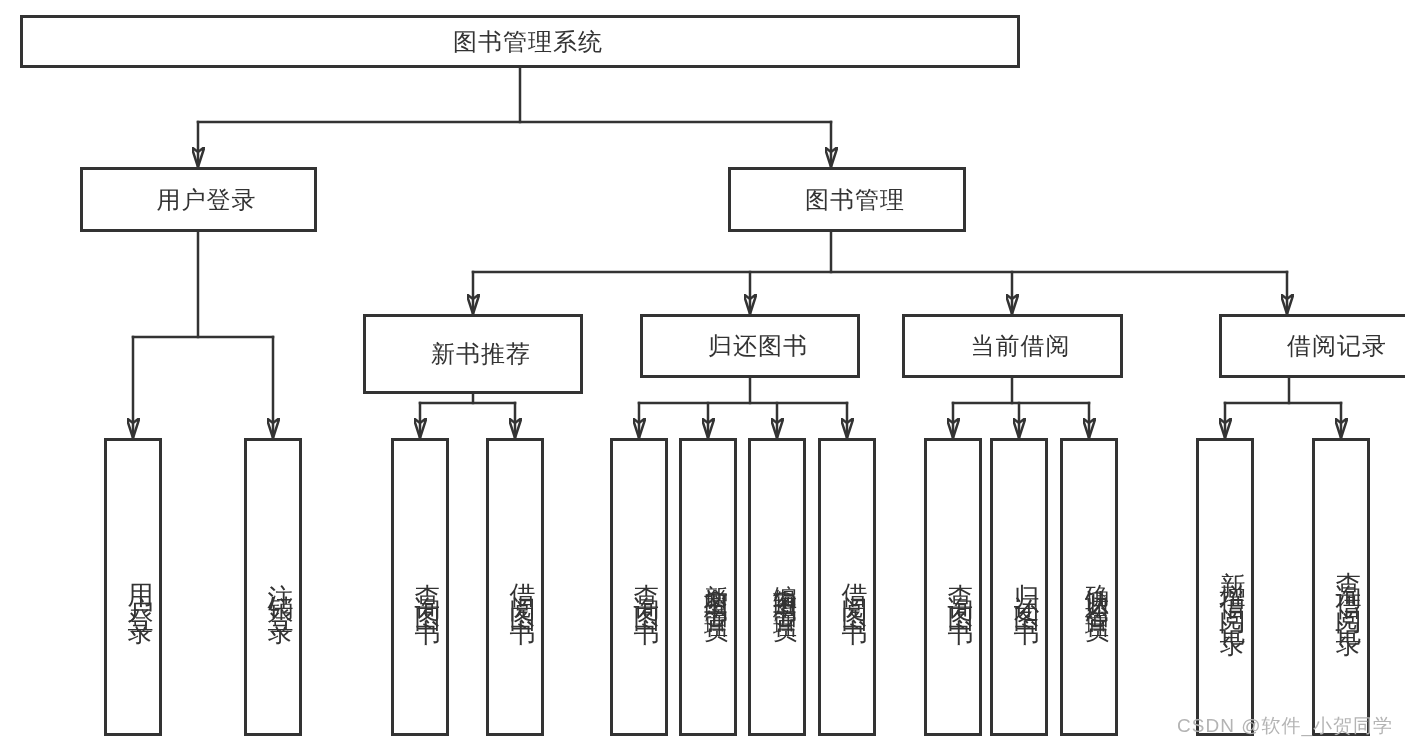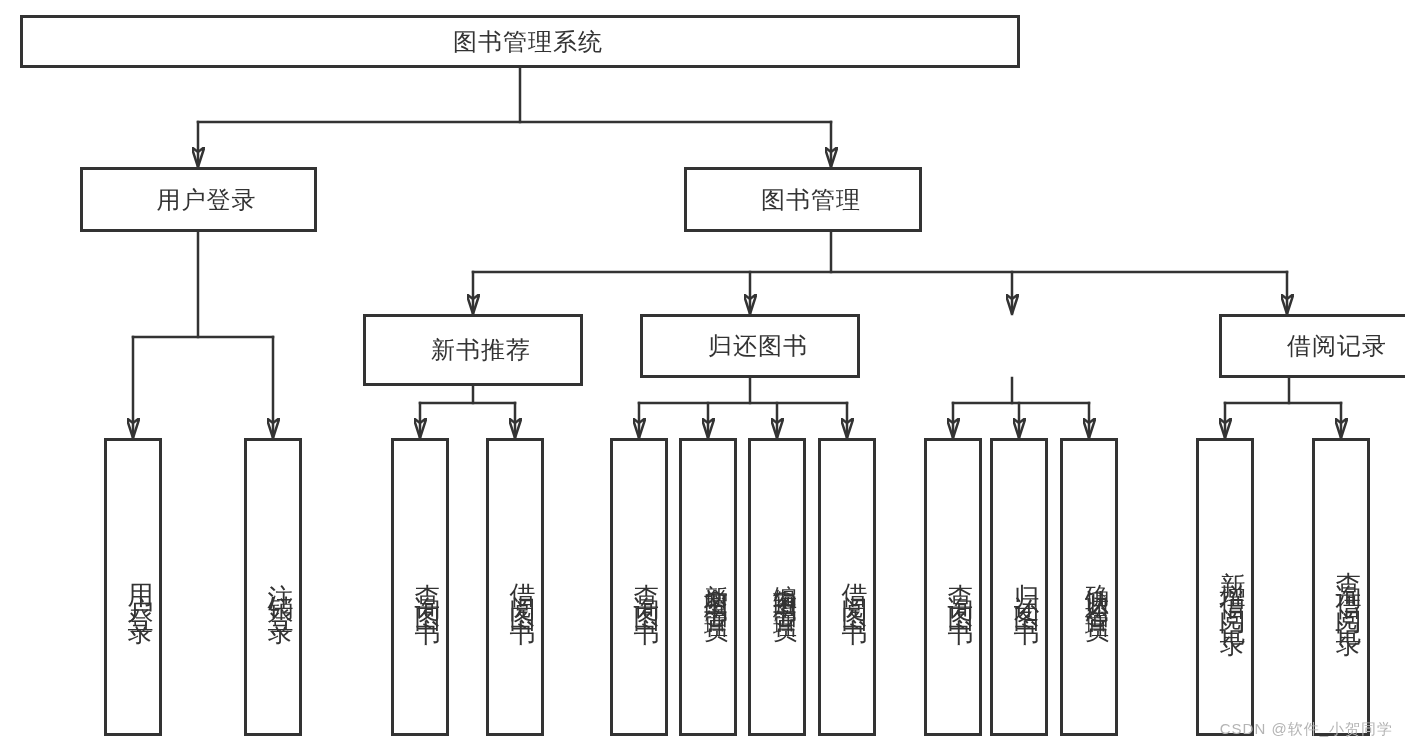--- a/index.html
+++ b/index.html
@@ -30,21 +30,21 @@
     text-orientation:mixed;
     font-size:26px;
     letter-spacing:12px;
     line-height:1;
   }
   .box.v.long{font-size:24px;letter-spacing:5px;}
   .watermark{
     position:absolute;
     right:12px;
     bottom:8px;
-    font-size:15px;
+    font-size:19px;
     color:#b4b4b4;
     letter-spacing:1px;
     white-space:nowrap;
   }
 </style>
 </head>
 <body>
 
 <div class="canvas">
 
@@ -92,24 +92,25 @@
 
     <path d="M1289,378 V403"></path>
     <path d="M1225,403 H1341"></path>
     <path d="M1225,403 V438" marker-end="url(#arrow)"></path>
     <path d="M1341,403 V438" marker-end="url(#arrow)"></path>
   </svg>
 
   <div class="box h" style="left:20px;top:15px;width:1000px;height:53px;">图书管理系统</div>
 
   <div class="box h" style="left:80px;top:167px;width:237px;height:65px;">用户登录</div>
-  <div class="box h" style="left:684px;top:167px;width:238px;height:65px;">图书管理</div>
+  <div class="box h" style="left:728px;top:167px;width:238px;height:65px;">图书管理</div>
 
-  <div class="box h" style="left:363px;top:314px;width:220px;height:72px;">新书推荐</div>
+  <div class="box h" style="left:363px;top:314px;width:220px;height:80px;">新书推荐</div>
   <div class="box h" style="left:640px;top:314px;width:220px;height:64px;">归还图书</div>
+  <div class="box h" style="left:902px;top:314px;width:221px;height:64px;">当前借阅</div>
   <div class="box h" style="left:1179px;top:314px;width:220px;height:64px;margin-left:40px;">借阅记录</div>
 
   <div class="box v" style="left:104px;top:438px;width:58px;height:298px;">用户登录</div>
   <div class="box v" style="left:244px;top:438px;width:58px;height:298px;">注销登录</div>
 
   <div class="box v" style="left:391px;top:438px;width:58px;height:298px;">查询图书</div>
   <div class="box v" style="left:486px;top:438px;width:58px;height:298px;">借阅图书</div>
 
   <div class="box v" style="left:610px;top:438px;width:58px;height:298px;">查询图书</div>
   <div class="box v long" style="left:679px;top:438px;width:58px;height:298px;">新增图书（管理员）</div>

